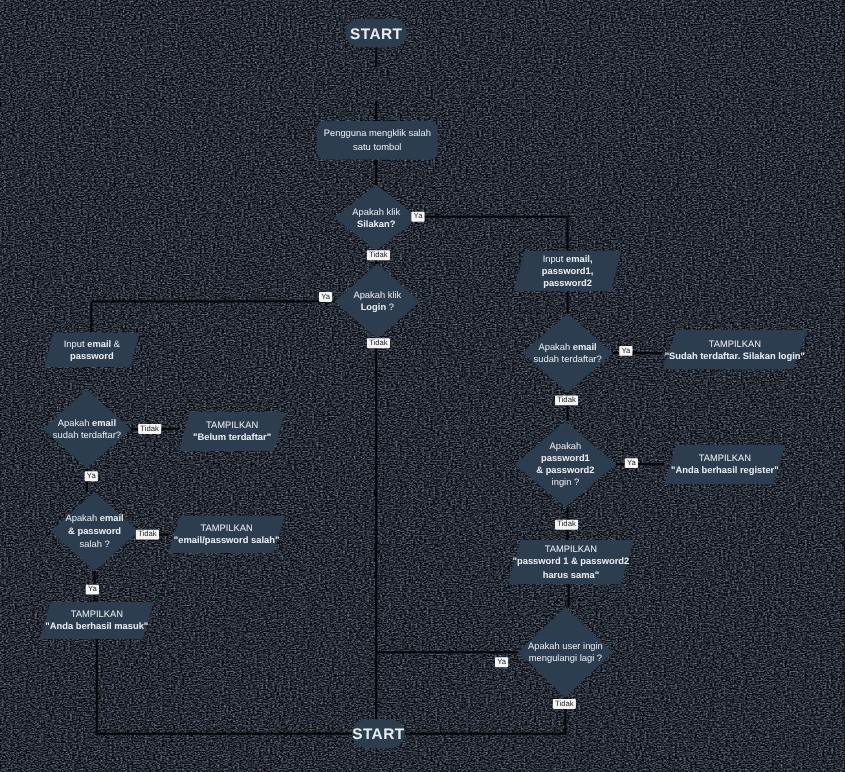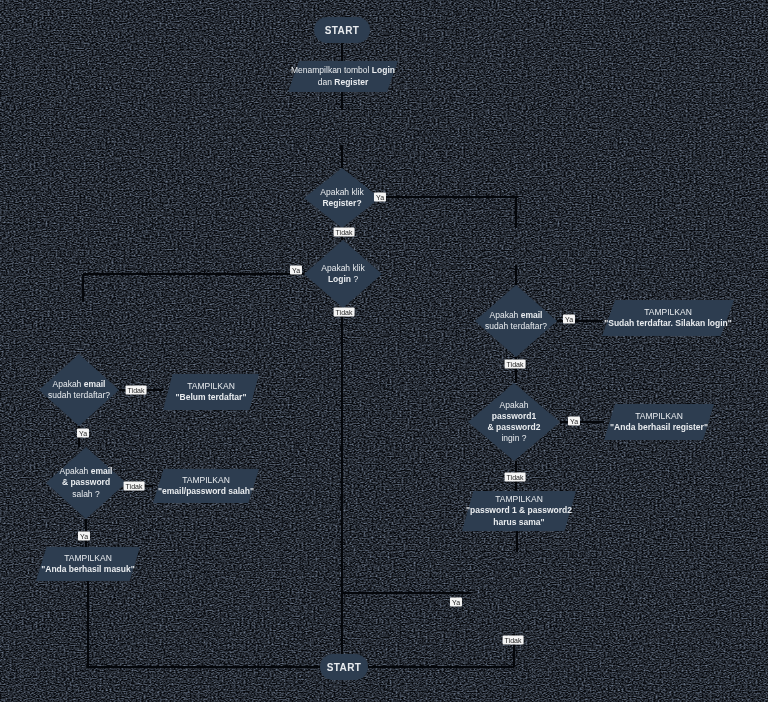--- a/index.html
+++ b/index.html
@@ -13,21 +13,21 @@
   .line{position:absolute;background:#04060a;z-index:2;}
   .node{position:absolute;z-index:3;display:flex;align-items:center;justify-content:center;}
   .shape{position:absolute;left:0;top:0;right:0;bottom:0;background:#2d3d50;}
   .stadium{border-radius:13px;}
   .proc{border-radius:7px;}
   .para{clip-path:polygon(10% 0,100% 0,90% 100%,0 100%);}
   .diamond{clip-path:polygon(50% 0,100% 50%,50% 100%,0 50%);}
   .label{position:relative;z-index:1;text-align:center;color:#e9ecef;font-size:8.5px;line-height:1.3;}
   .label div{white-space:nowrap;}
   .label .b{font-weight:bold;}
-  .term .label{font-size:10px;font-weight:bold;letter-spacing:.4px;}
+  .term .label{font-size:14px;font-weight:bold;letter-spacing:.4px;}
   .chip{
     position:absolute;z-index:4;transform:translate(-50%,-50%);
     background:#f4f4f4;color:#1c1c1c;font-size:7px;line-height:9px;
     padding:0 2px;border-radius:1px;white-space:nowrap;
   }
 </style>
 </head>
 <body>
 
 <div id="canvas">
@@ -67,45 +67,52 @@
   <div class="line" style="left:513px;top:634px;width:2px;height:33px"></div>
   <div class="line" style="left:368px;top:666px;width:146px;height:2px"></div>
 
   <div class="node term" style="left:314px;top:17px;width:56px;height:26px">
     <div class="shape stadium"></div>
     <div class="label">
         <div><span class="b">START</span></div>
       </div>
   </div>
 
-  <div class="node" style="left:288px;top:61px;width:110px;height:31px">
-    <div class="shape para"></div>
-    <div class="label">
-        <div><span>Menampilkan tombol </span><span class="b">Login</span></div>
-        <div><span>dan </span><span class="b">Register</span></div>
-      </div>
-  </div>
-
+
+  <div class="node" style="left:288px;top:110px;width:110px;height:35px">
+    <div class="shape proc"></div>
+    <div class="label">
+        <div><span>Pengguna mengklik salah</span></div>
+        <div><span>satu tombol</span></div>
+      </div>
+  </div>
 
   <div class="node" style="left:304px;top:168px;width:76px;height:60px">
     <div class="shape diamond"></div>
     <div class="label">
         <div><span>Apakah klik</span></div>
-        <div><span class="b">Register?</span></div>
+        <div><span class="b">Silakan?</span></div>
       </div>
   </div>
 
   <div class="node" style="left:304px;top:240px;width:78px;height:68px">
     <div class="shape diamond"></div>
     <div class="label">
         <div><span>Apakah klik</span></div>
         <div><span class="b">Login</span><span> ?</span></div>
       </div>
   </div>
 
+  <div class="node" style="left:40px;top:302px;width:87px;height:32px">
+    <div class="shape para"></div>
+    <div class="label">
+        <div><span>Input </span><span class="b">email</span><span> &amp;</span></div>
+        <div><span class="b">password</span></div>
+      </div>
+  </div>
 
   <div class="node" style="left:39px;top:354px;width:80px;height:72px">
     <div class="shape diamond"></div>
     <div class="label">
         <div><span>Apakah </span><span class="b">email</span></div>
         <div><span>sudah terdaftar?</span></div>
       </div>
   </div>
 
   <div class="node" style="left:163px;top:374px;width:96px;height:36px">
@@ -134,20 +141,28 @@
   </div>
 
   <div class="node" style="left:36px;top:547px;width:104px;height:34px">
     <div class="shape para"></div>
     <div class="label">
         <div><span>TAMPILKAN</span></div>
         <div><span class="b">"Anda berhasil masuk"</span></div>
       </div>
   </div>
 
+  <div class="node" style="left:467px;top:228px;width:98px;height:37px">
+    <div class="shape para"></div>
+    <div class="label">
+        <div><span>Input </span><span class="b">email,</span></div>
+        <div><span class="b">password1,</span></div>
+        <div><span class="b">password2</span></div>
+      </div>
+  </div>
 
   <div class="node" style="left:475px;top:285px;width:82px;height:72px">
     <div class="shape diamond"></div>
     <div class="label">
         <div><span>Apakah </span><span class="b">email</span></div>
         <div><span>sudah terdaftar?</span></div>
       </div>
   </div>
 
   <div class="node" style="left:602px;top:300px;width:132px;height:36px">
@@ -178,20 +193,27 @@
 
   <div class="node" style="left:462px;top:491px;width:114px;height:40px">
     <div class="shape para"></div>
     <div class="label">
         <div><span>TAMPILKAN</span></div>
         <div><span class="b">"password 1 &amp; password2</span></div>
         <div><span class="b">harus sama"</span></div>
       </div>
   </div>
 
+  <div class="node" style="left:471px;top:552px;width:86px;height:82px">
+    <div class="shape diamond"></div>
+    <div class="label">
+        <div><span>Apakah user ingin</span></div>
+        <div><span>mengulangi lagi ?</span></div>
+      </div>
+  </div>
 
   <div class="node term" style="left:320px;top:654px;width:48px;height:26px">
     <div class="shape stadium"></div>
     <div class="label">
         <div><span class="b">START</span></div>
       </div>
   </div>
 
   <span class="chip" style="left:380px;top:197px">Ya</span>
   <span class="chip" style="left:344px;top:232px">Tidak</span>

